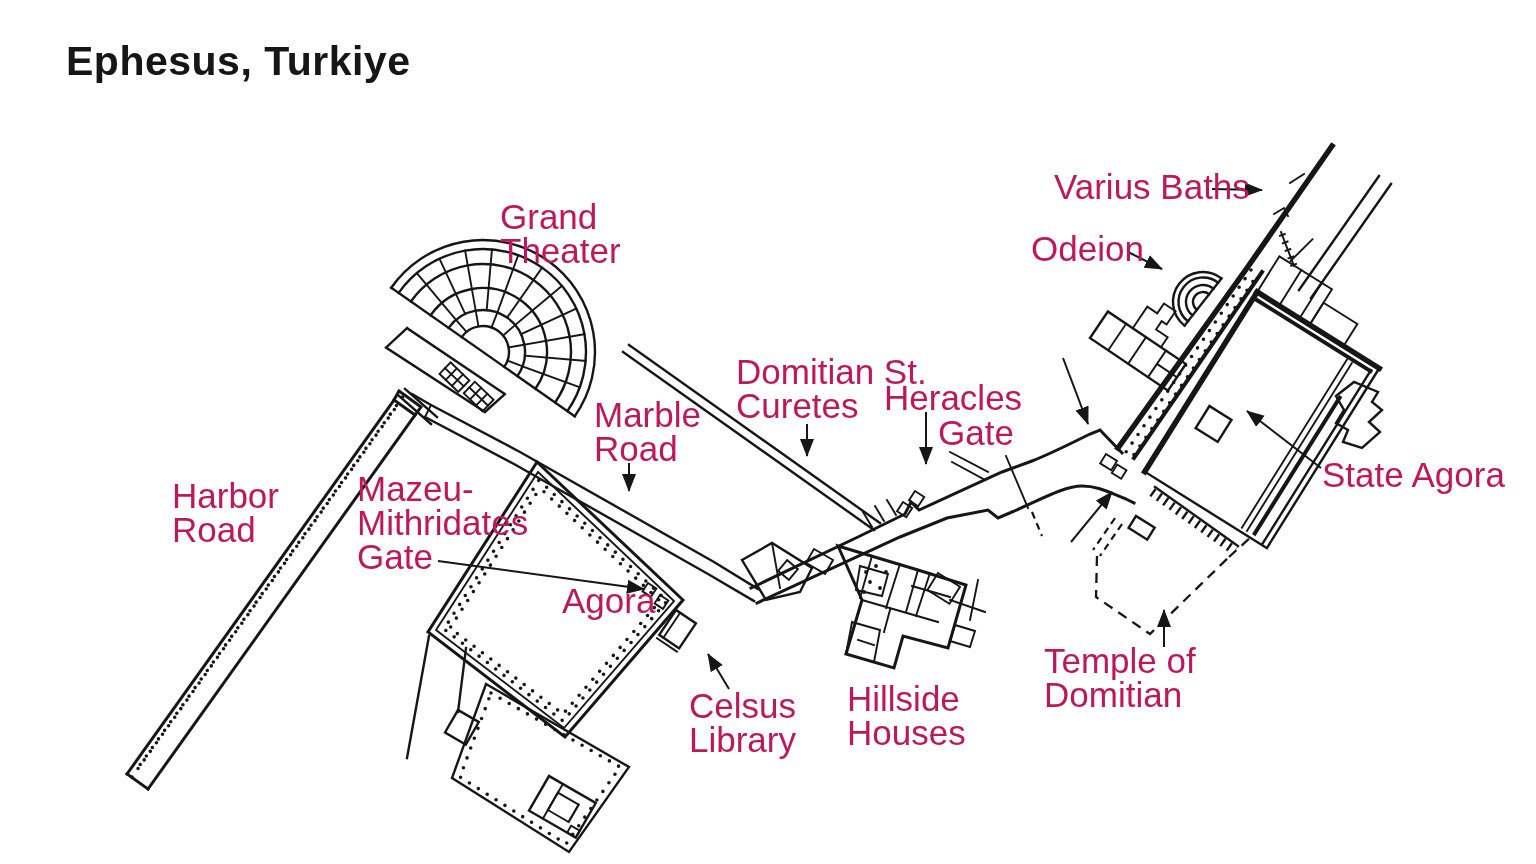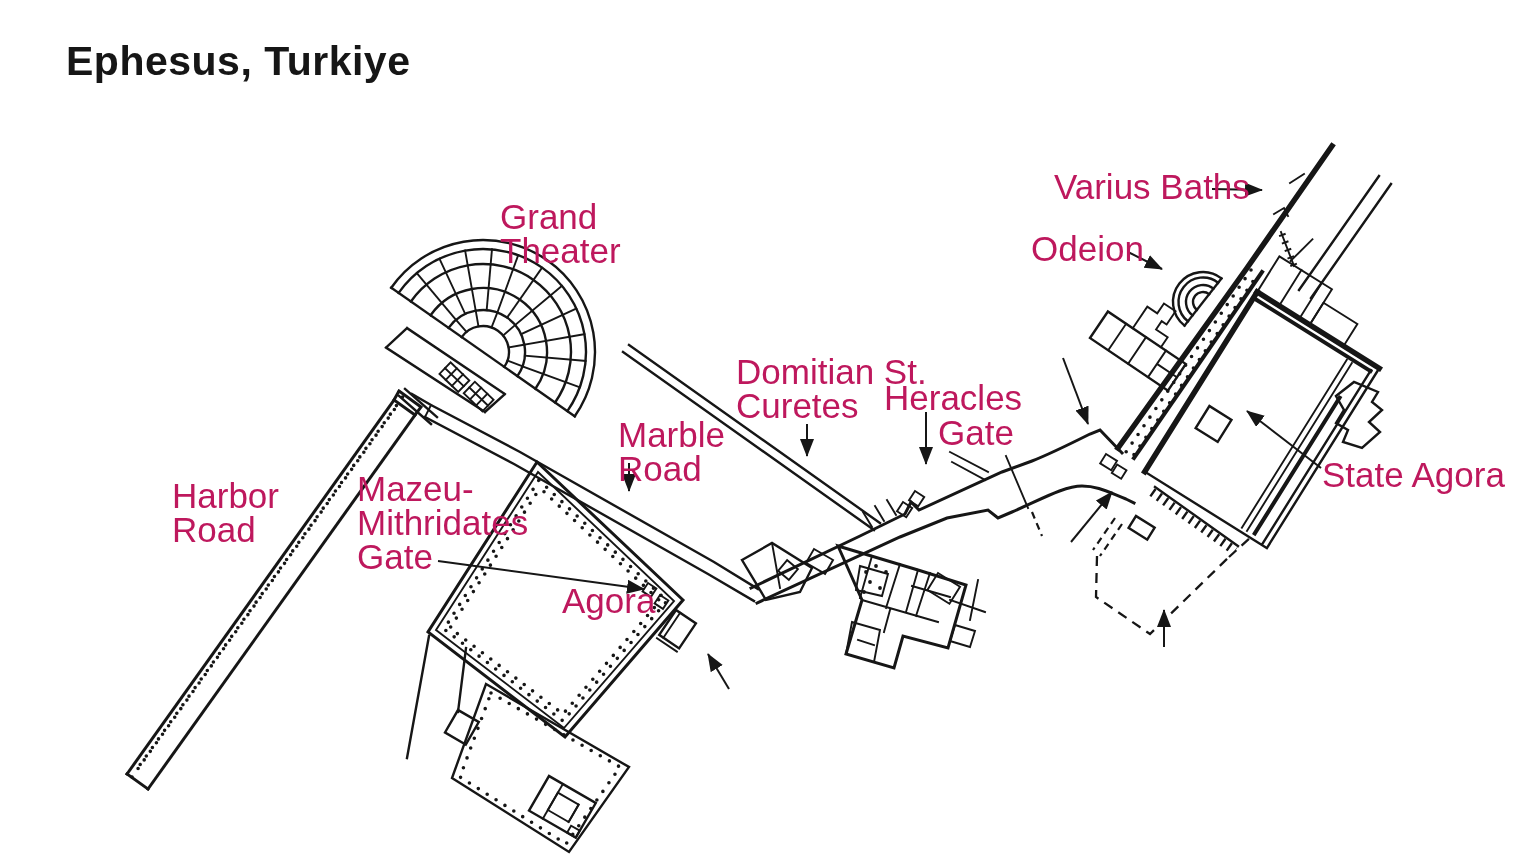--- a/index.html
+++ b/index.html
@@ -277,41 +277,53 @@
   <div class="lbl" style="left:357px;top:472px;">
     <div>Mazeu-</div>
     <div>Mithridates</div>
     <div>Gate</div>
   </div>
 
   <div class="lbl" style="left:522px;top:584px;margin-left:40px;">
     <div>Agora</div>
   </div>
 
-
-  <div class="lbl" style="left:594px;top:418px;margin-left:24px;">
+  <div class="lbl" style="left:689px;top:689px;">
+    <div>Celsus</div>
+    <div>Library</div>
+  </div>
+
+  <div class="lbl" style="left:594px;top:398px;">
     <div>Marble</div>
     <div>Road</div>
   </div>
 
   <div class="lbl" style="left:736px;top:355px;">
     <div>Domitian St.</div>
     <div>Curetes</div>
   </div>
 
   <div class="lbl" style="left:884px;top:381px;">
     <span>Heracles</span>
   </div>
   <div class="lbl" style="left:938px;top:416px;">
     <span>Gate</span>
   </div>
 
 
 
-
+  <div class="lbl" style="left:847px;top:682px;">
+    <div>Hillside</div>
+    <div>Houses</div>
+  </div>
+
+  <div class="lbl" style="left:1044px;top:644px;">
+    <div>Temple of</div>
+    <div>Domitian</div>
+  </div>
 
   <div class="lbl" style="left:1054px;top:170px;">
     <span>Varius Baths</span>
   </div>
 
   <div class="lbl" style="left:1031px;top:232px;">
     <span>Odeion</span>
   </div>
 
   <div class="lbl" style="left:1322px;top:458px;">

